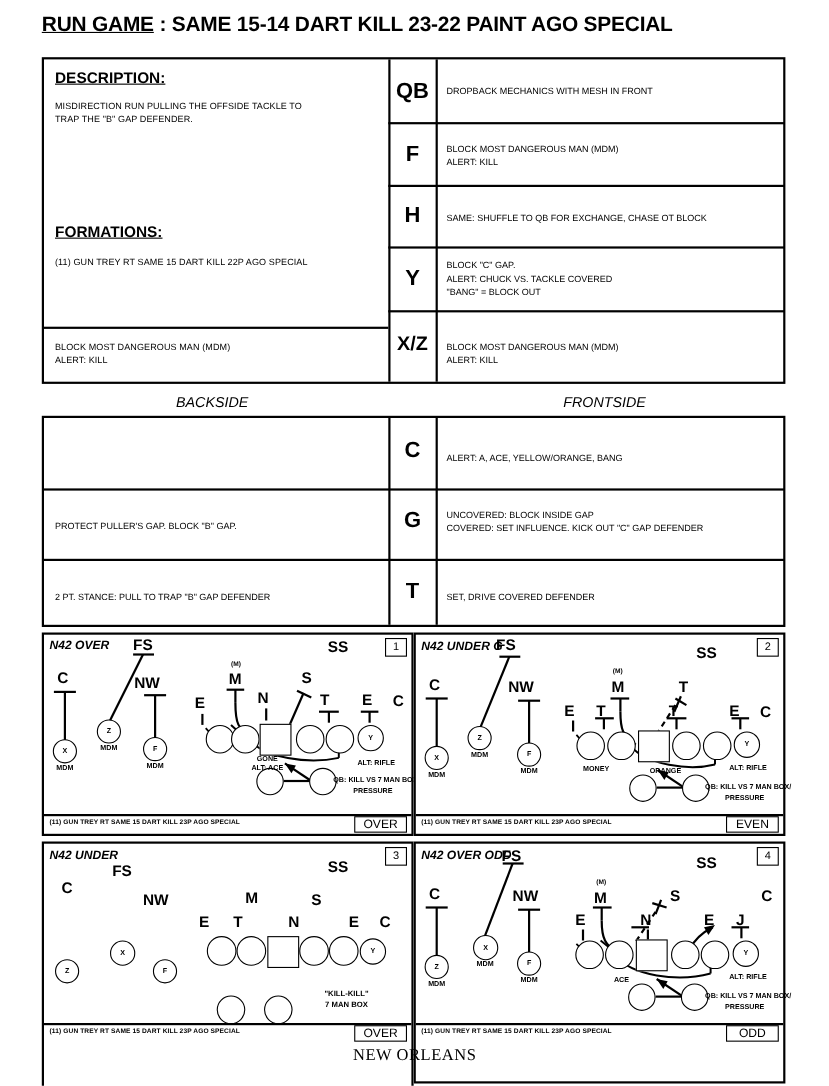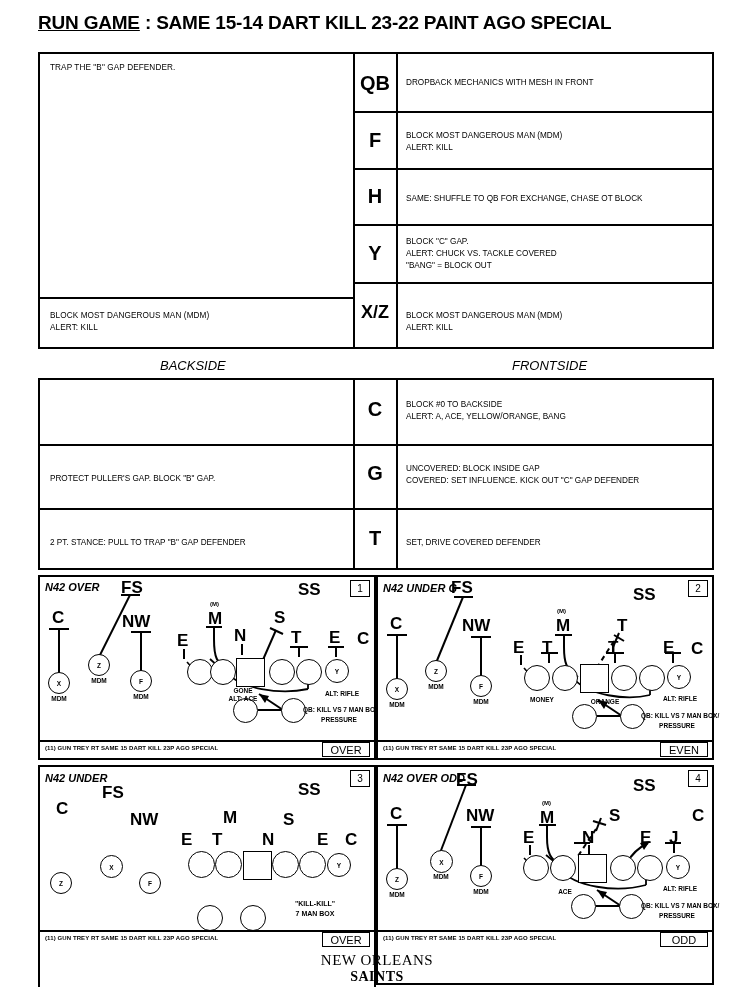--- a/index.html
+++ b/index.html
@@ -35,21 +35,21 @@
   .p3{left:38px;top:765px;width:338px;height:234px;}
   .p4{left:376px;top:765px;width:338px;height:220px;}
 
   .pname{position:absolute;font-size:11px;font-weight:bold;font-style:italic;white-space:nowrap;}
   .pnum{position:absolute;border:1.5px solid #000;width:20px;height:17px;font-size:10px;
         display:flex;align-items:center;justify-content:center;box-sizing:border-box;}
   .ftrTxt{position:absolute;font-size:6px;font-weight:bold;white-space:nowrap;letter-spacing:.1px;}
   .ftrTag{position:absolute;border:1.5px solid #000;height:15px;font-size:11px;
           display:flex;align-items:center;justify-content:center;box-sizing:border-box;font-weight:normal;}
 
-  .dlabel{position:absolute;font-weight:bold;font-size:17px;line-height:1;white-space:nowrap;}
+  .dlabel{position:absolute;font-weight:bold;font-size:14px;line-height:1;white-space:nowrap;}
   .dsub{position:absolute;font-size:6.5px;font-weight:bold;white-space:nowrap;line-height:8px;text-align:center;}
   .mtag{position:absolute;font-size:6px;font-weight:bold;}
 
   .oc{position:absolute;border:1.6px solid #000;border-radius:50%;box-sizing:border-box;background:#fff;}
   .osq{position:absolute;border:1.8px solid #000;box-sizing:border-box;background:#fff;}
   .plyrTxt{position:absolute;font-size:6.5px;font-weight:bold;text-align:center;width:100%;top:50%;transform:translateY(-50%);}
 
   svg.ov{position:absolute;left:0;top:0;overflow:visible;}
 
   
@@ -70,21 +70,27 @@
     <div class="vline" style="left:356px;top:0;width:2px;height:293px;"></div>
 
     <div class="hline" style="left:313px;top:57px;width:360px;height:2px;"></div>
     <div class="hline" style="left:313px;top:114px;width:360px;height:2px;"></div>
     <div class="hline" style="left:313px;top:170px;width:360px;height:2px;"></div>
     <div class="hline" style="left:313px;top:228px;width:360px;height:2px;"></div>
 
     <div class="hline" style="left:0;top:243px;width:313px;height:2px;"></div>
 
     <div class="cellbox" style="left:10px;top:8px;width:300px;">
+      <div class="lbl-hdr">DESCRIPTION:</div>
+      <div class="body-txt" style="margin-top:13px;">MISDIRECTION RUN PULLING THE OFFSIDE TACKLE TO</div>
       <div class="body-txt">TRAP THE "B" GAP DEFENDER.</div>
+    </div>
+    <div class="cellbox" style="left:10px;top:148px;width:300px;">
+      <div class="lbl-hdr">FORMATIONS:</div>
+      <div class="body-txt" style="margin-top:15px;">(11) GUN TREY RT SAME 15 DART KILL 22P AGO SPECIAL</div>
     </div>
     <div class="cellbox" style="left:10px;top:256px;width:300px;">
       <div class="body-txt">BLOCK MOST DANGEROUS MAN (MDM)</div>
       <div class="body-txt">ALERT: KILL</div>
     </div>
 
     <div class="pos" style="position:absolute;left:315px;top:19px;width:40px;">QB</div>
     <div class="pos" style="position:absolute;left:315px;top:76px;width:40px;">F</div>
     <div class="pos" style="position:absolute;left:315px;top:132px;width:40px;">H</div>
     <div class="pos" style="position:absolute;left:315px;top:189px;width:40px;">Y</div>
@@ -108,21 +114,20 @@
   <div class="sideHdr" style="left:160px;top:358px;">BACKSIDE</div>
   <div class="sideHdr" style="left:512px;top:358px;">FRONTSIDE</div>
 
   <div class="tbl secTbl">
     <div class="vline" style="left:313px;top:0;width:2px;height:188px;"></div>
     <div class="vline" style="left:356px;top:0;width:2px;height:188px;"></div>
     <div class="hline" style="left:0;top:64px;width:673px;height:2px;"></div>
     <div class="hline" style="left:0;top:128px;width:673px;height:2px;"></div>
 
     <div class="pos" style="position:absolute;left:315px;top:19px;width:40px;">C</div>
-    <div class="asg" style="position:absolute;left:366px;top:19px;width:300px;">BLOCK #0 TO BACKSIDE</div>
     <div class="asg" style="position:absolute;left:366px;top:31px;width:300px;">ALERT: A, ACE, YELLOW/ORANGE, BANG</div>
 
     <div class="pos" style="position:absolute;left:315px;top:83px;width:40px;">G</div>
     <div class="asg" style="position:absolute;left:10px;top:93px;width:300px;">PROTECT PULLER'S GAP.  BLOCK "B" GAP.</div>
     <div class="asg" style="position:absolute;left:366px;top:95px;width:310px;">COVERED:  SET INFLUENCE.  KICK OUT "C" GAP DEFENDER</div>
     <div class="asg" style="position:absolute;left:366px;top:83px;width:310px;">UNCOVERED:  BLOCK INSIDE GAP</div>
 
     <div class="pos" style="position:absolute;left:315px;top:148px;width:40px;">T</div>
     <div class="asg" style="position:absolute;left:10px;top:157px;width:300px;">2 PT. STANCE: PULL TO TRAP "B" GAP DEFENDER</div>
     <div class="asg" style="position:absolute;left:366px;top:157px;width:300px;">SET, DRIVE COVERED DEFENDER</div>
@@ -449,16 +454,15 @@
     <div class="dsub" style="left:263px;top:135px;width:72px;">QB: KILL VS 7 MAN BOX/</div>
     <div class="dsub" style="left:263px;top:145px;width:72px;">PRESSURE</div>
 
     <div class="hline" style="left:0;top:163px;width:334px;height:1.5px;background:#000;position:absolute;"></div>
     <div class="ftrTxt" style="left:5px;top:168px;">(11) GUN TREY RT SAME 15 DART KILL 23P AGO SPECIAL</div>
     <div class="ftrTag" style="right:4px;top:165px;width:48px;">ODD</div>
   </div>
 
   <div class="logo">
     <div class="l1">NEW ORLEANS</div>
-    <div class="l2">SAINTS</div>
   </div>
 
 </div>
 
 </body></html>

